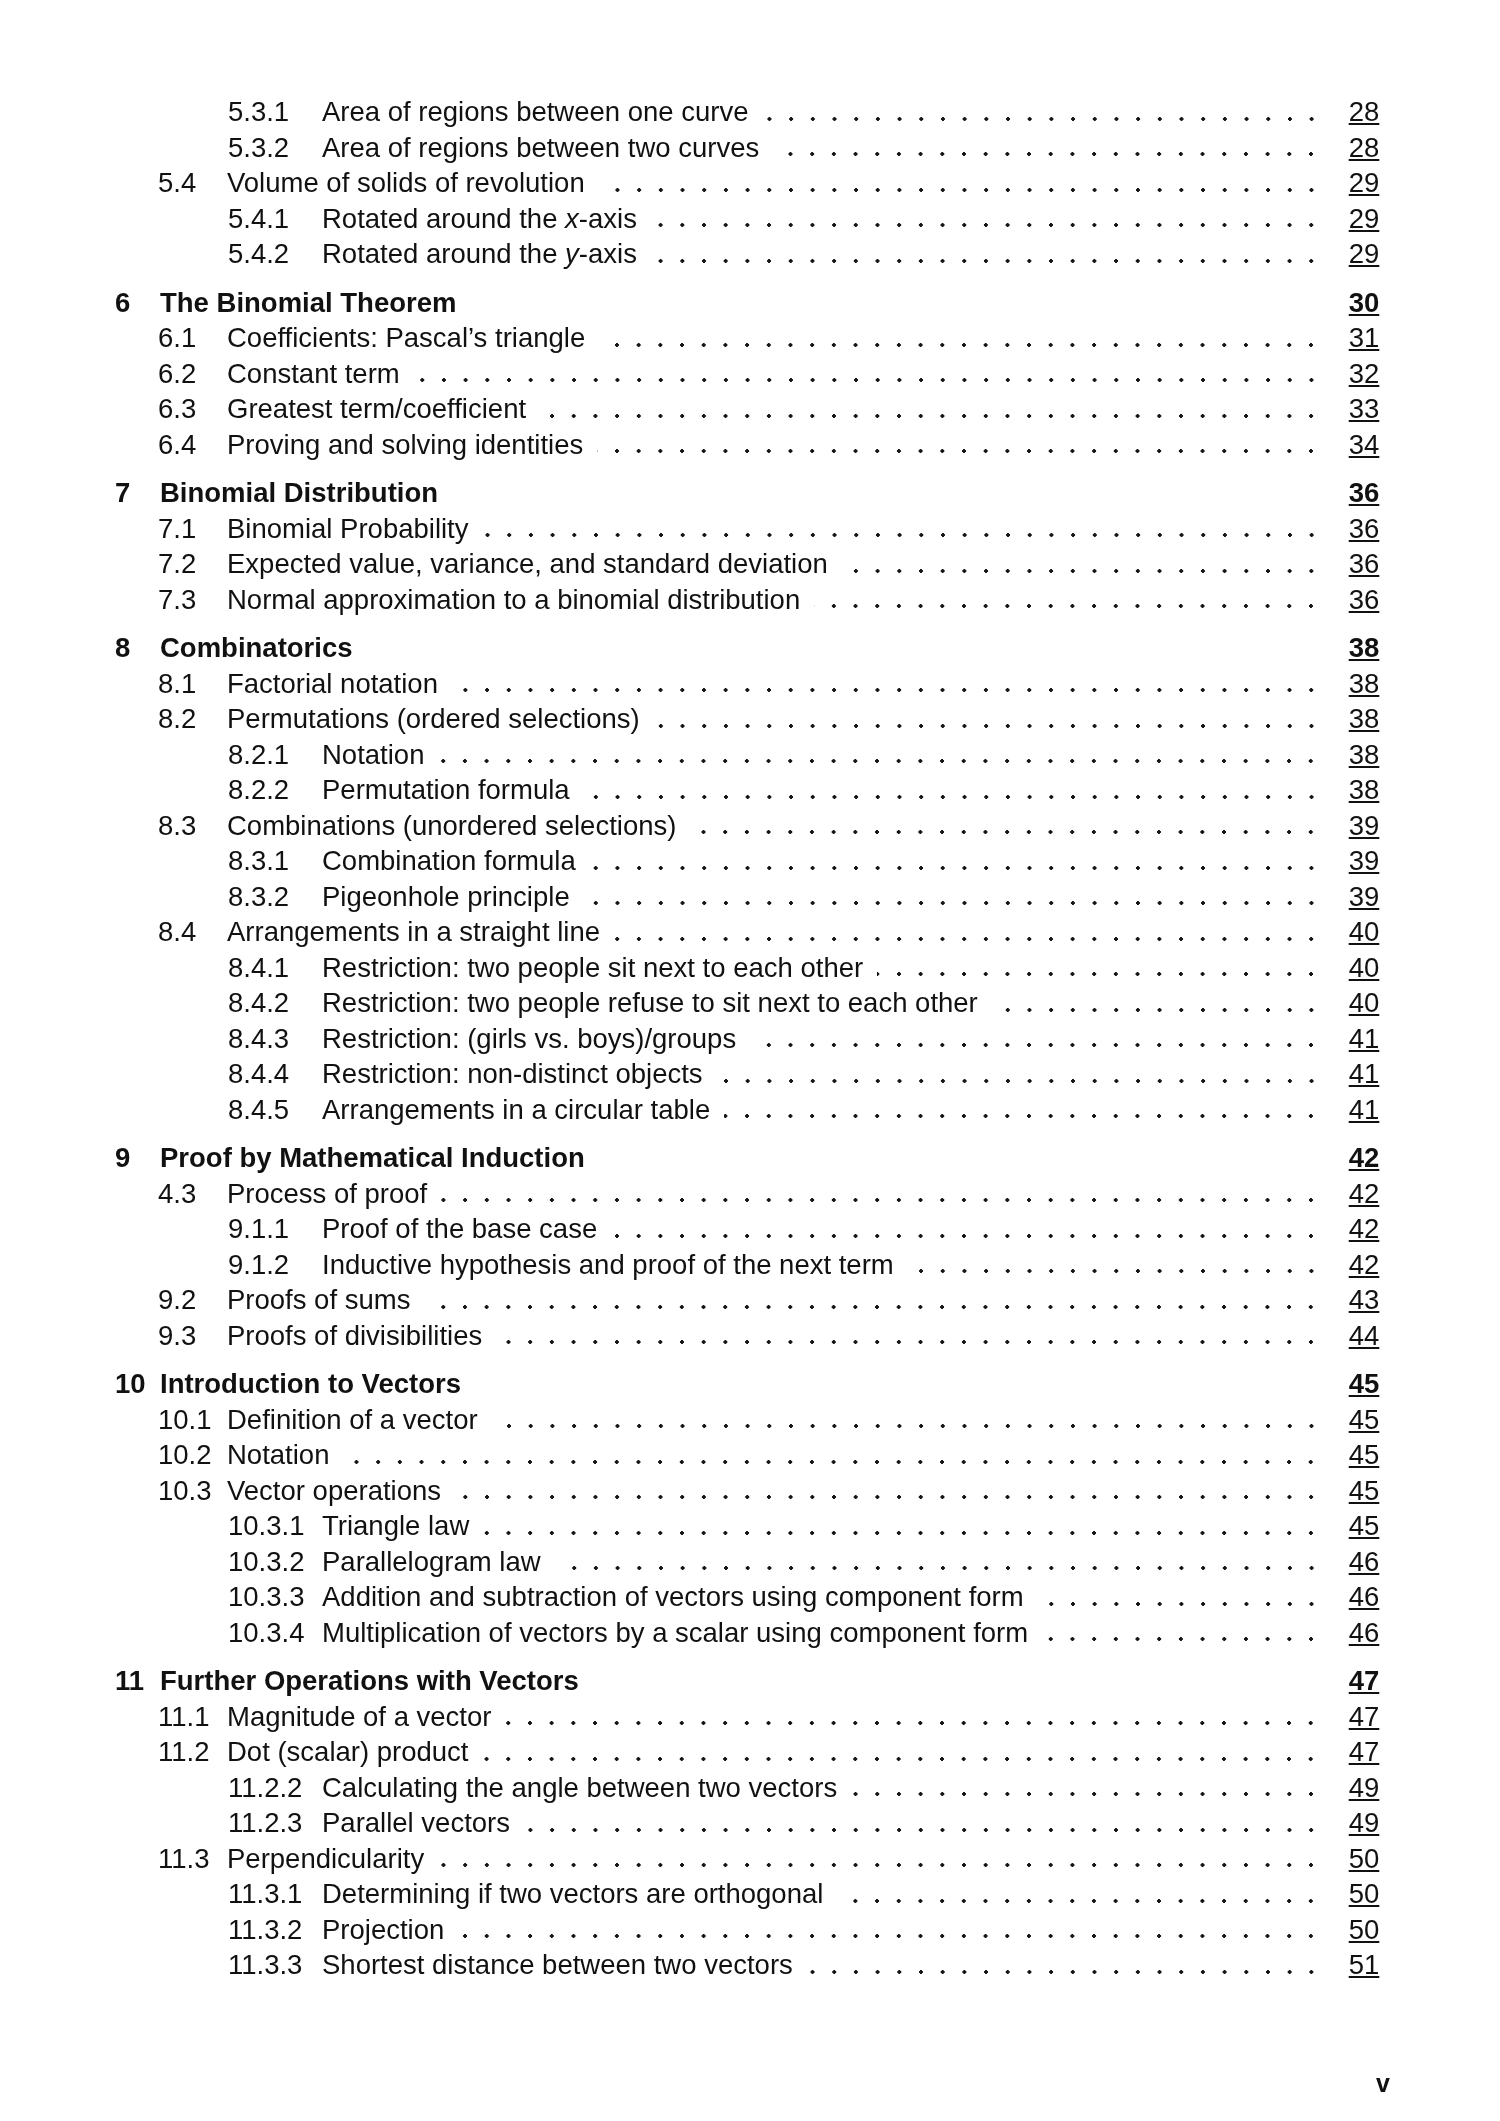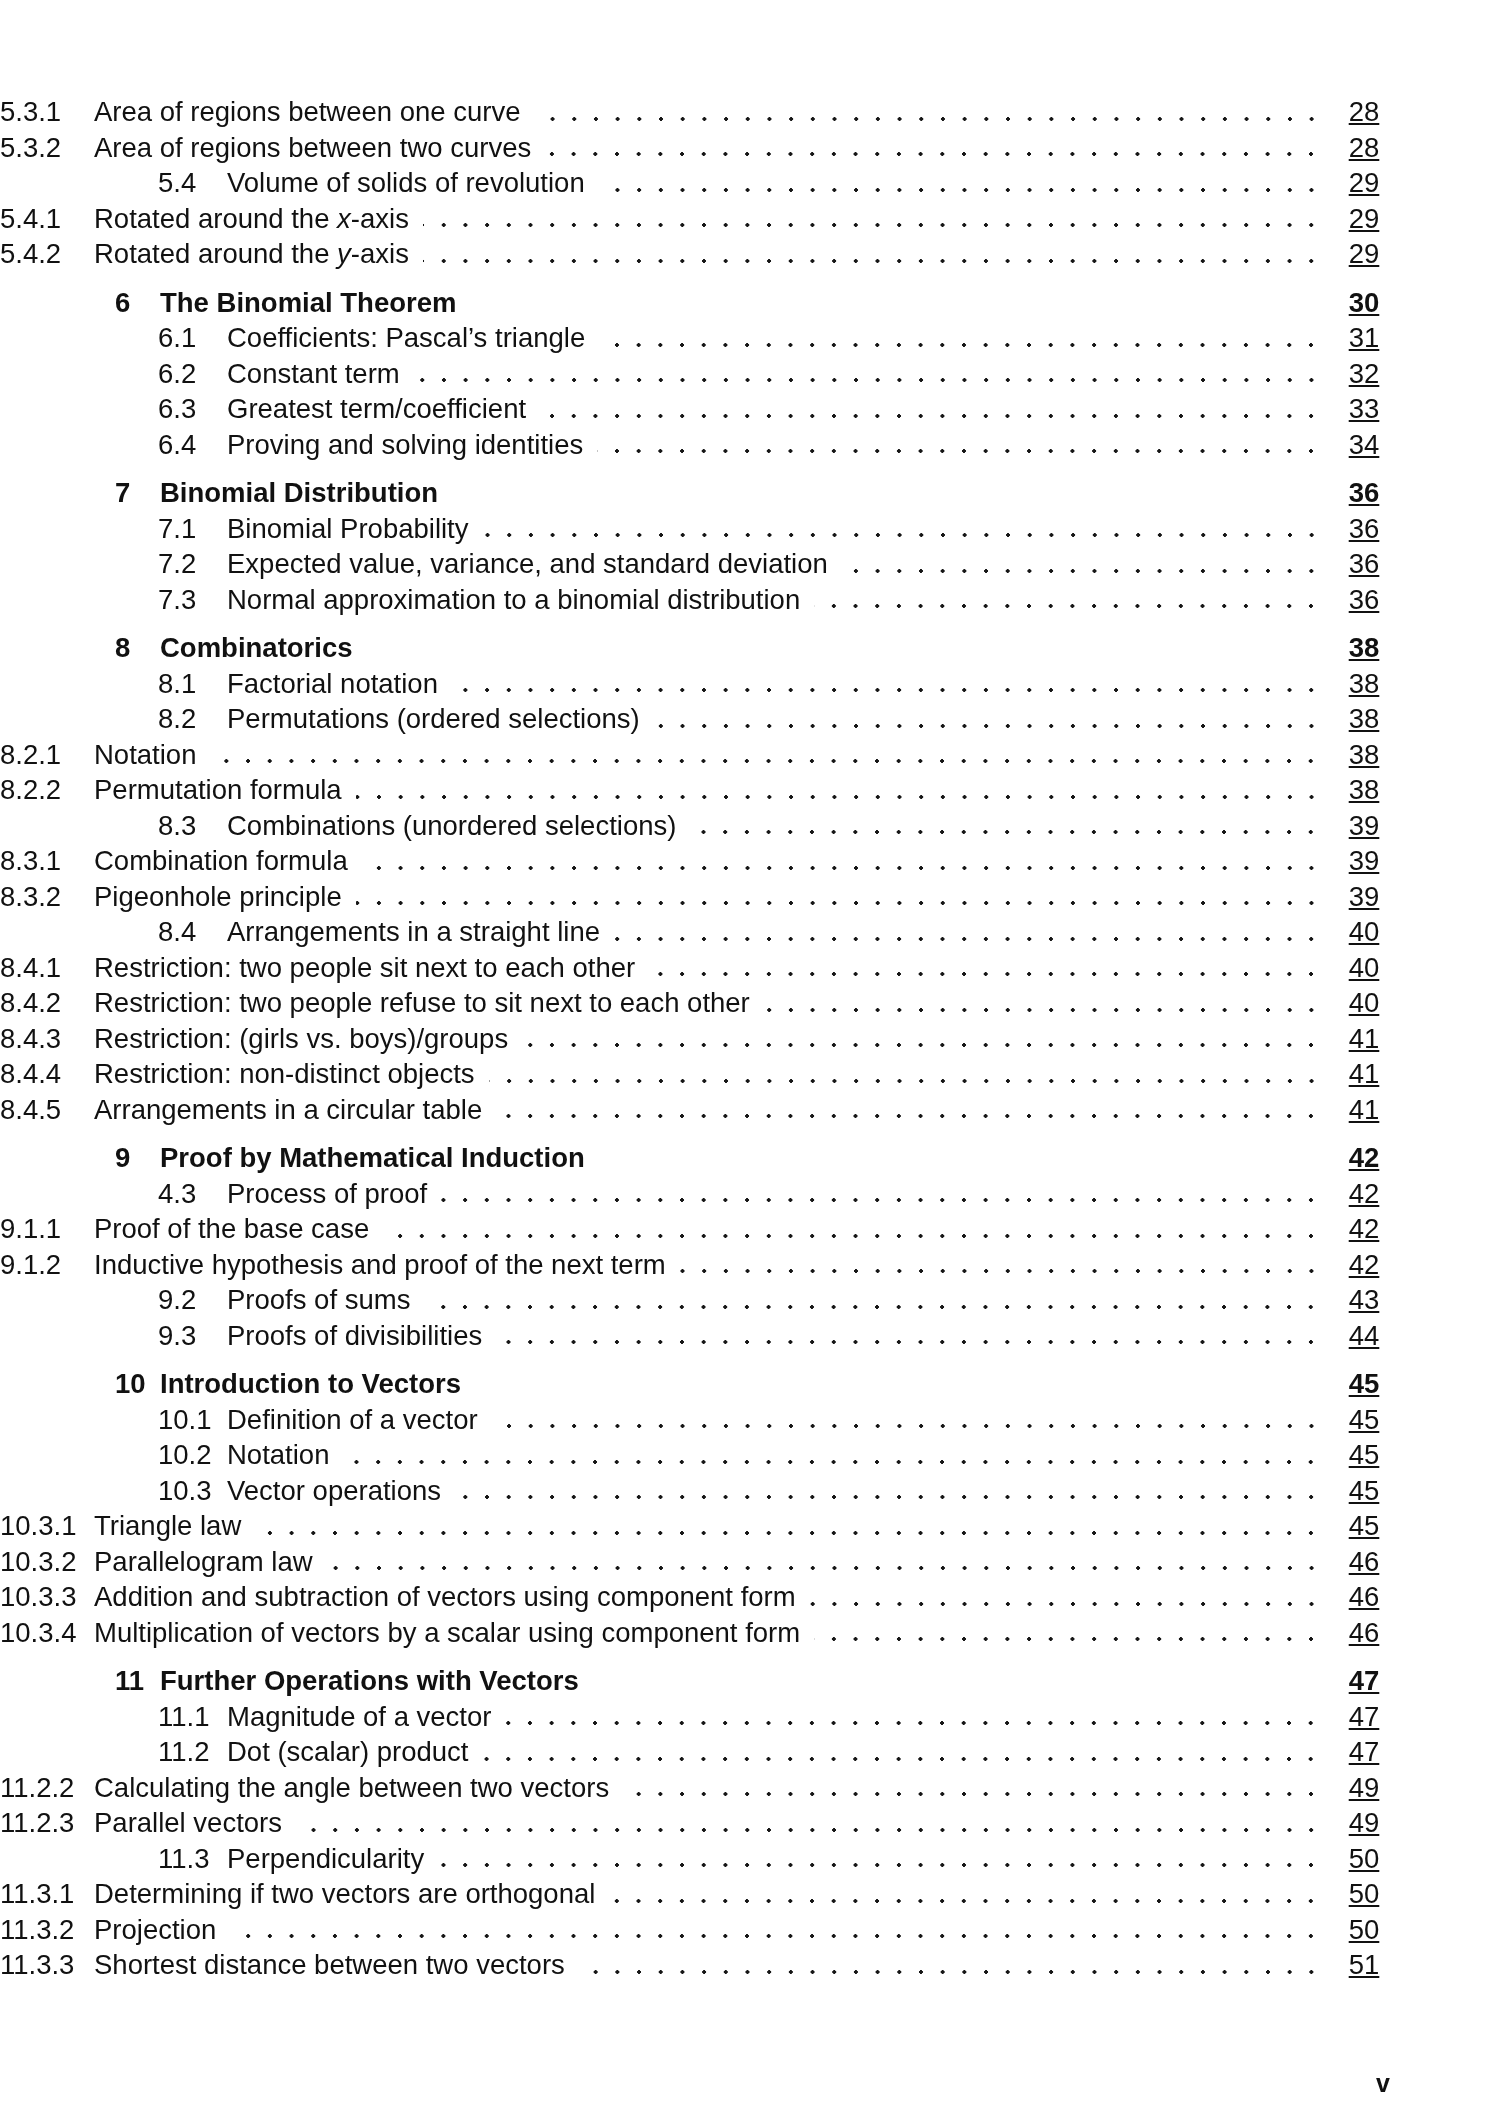--- a/index.html
+++ b/index.html
@@ -32,21 +32,21 @@
     white-space: nowrap;
   }
   .lvl-chapter {
     padding-left: 115px;
     font-weight: bold;
     margin-top: 13px;
   }
   .lvl-chapter .num { width: 45px; }
   .lvl-section { padding-left: 158px; }
   .lvl-section .num { width: 69px; }
-  .lvl-subsection { }
+  .lvl-subsection { padding-left: 228px; }
   .lvl-subsection .num { width: 94px; }
   .num { flex: 0 0 auto; }
   .title { flex: 0 0 auto; }
   .title i { font-style: italic; }
   .dots {
     flex: 1 1 auto;
     align-self: stretch;
     min-width: 10px;
     margin-left: 14px;
     margin-right: 16px;

